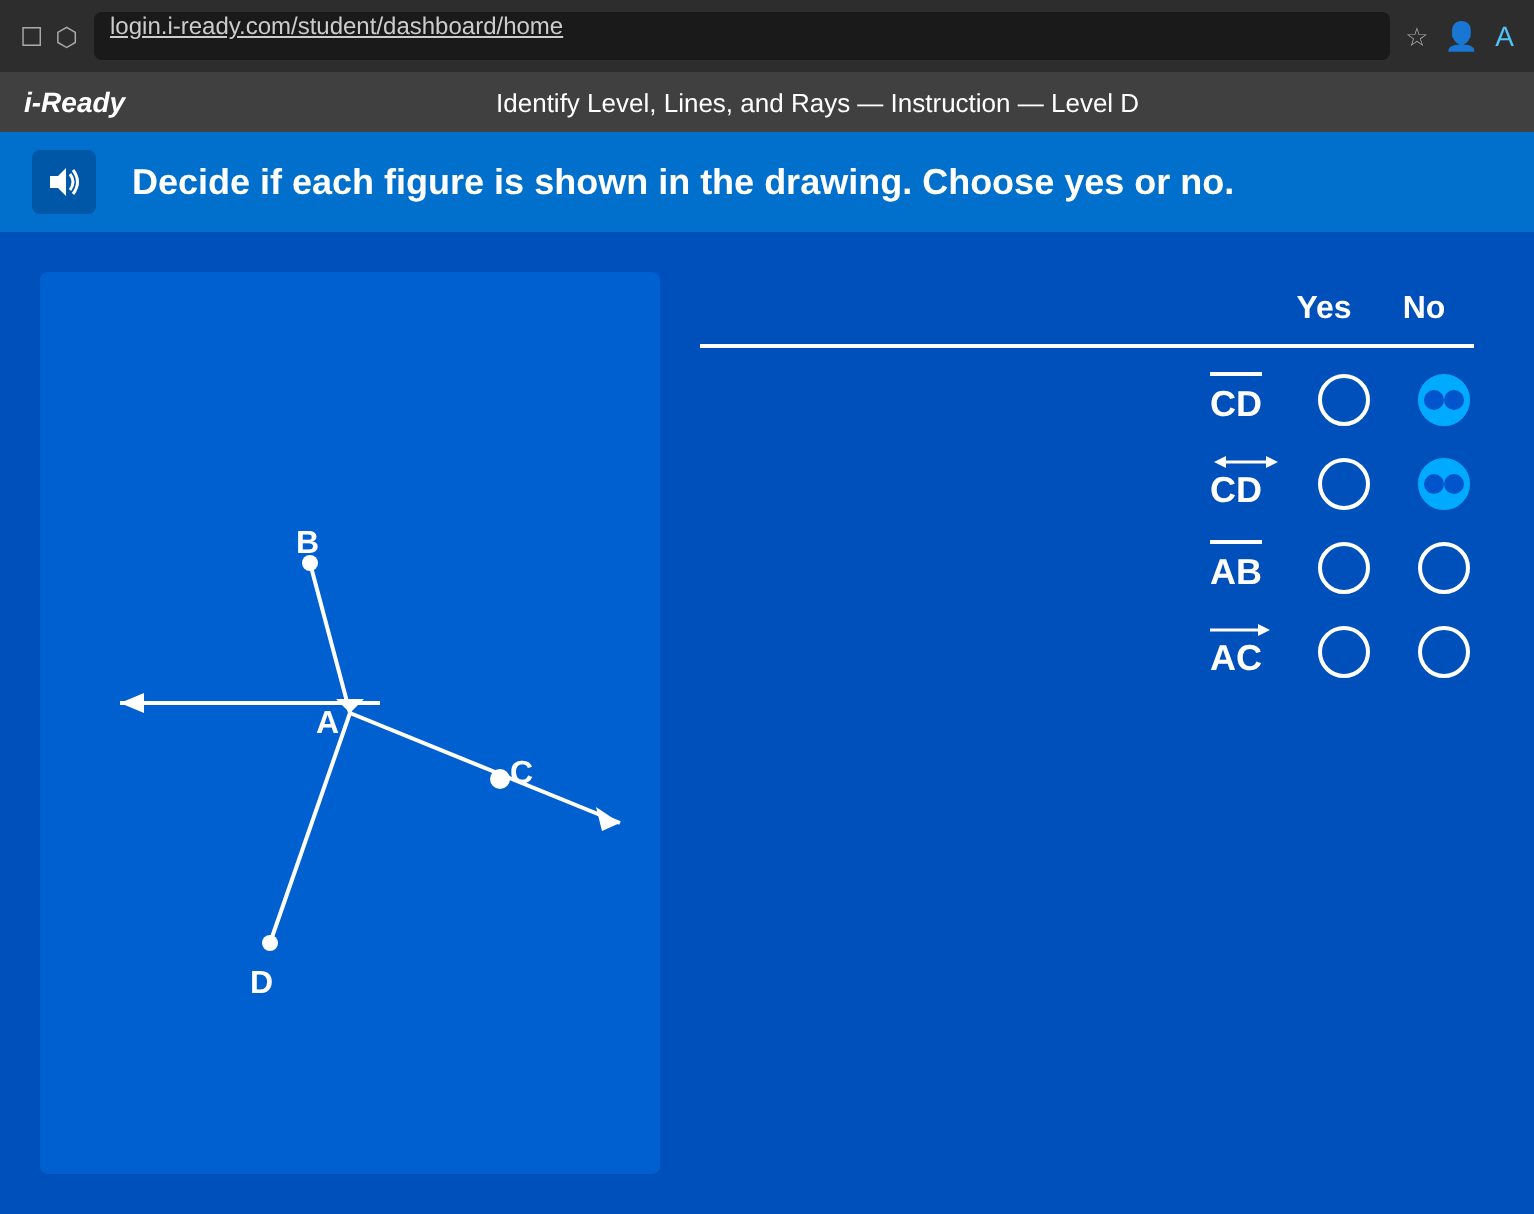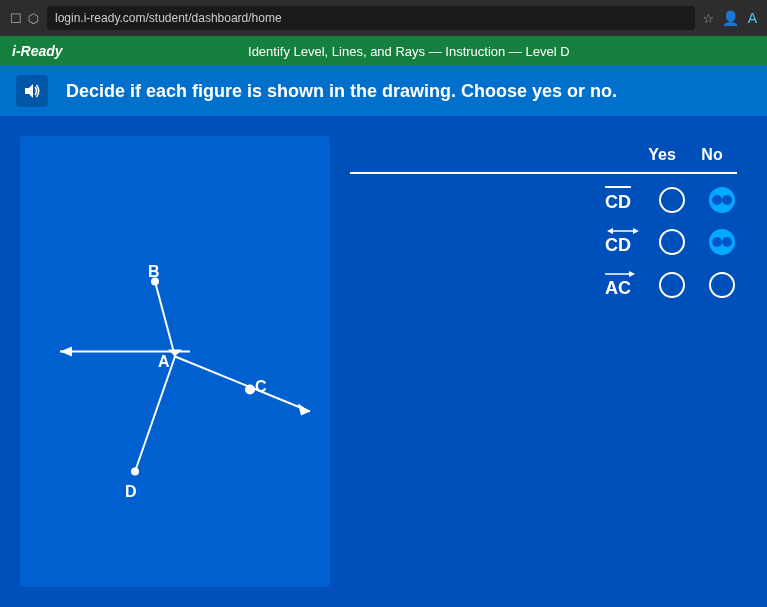--- a/index.html
+++ b/index.html
@@ -24,36 +24,37 @@
       display: flex;
       gap: 6px;
       align-items: center;
     }
     .address-bar {
       flex: 1;
       background: #1a1a1a;
       border-radius: 4px;
       height: 24px;
       display: flex;
-      align-items: center;
+      align-items: flex-start;
       padding: 0 8px;
       color: #ccc;
       font-size: 12px;
+      text-decoration: underline;
     }
     .browser-right-icons {
       display: flex;
       gap: 8px;
       align-items: center;
       color: #aaa;
       font-size: 13px;
     }
 
     
     .iready-nav {
-      background: #15803d;
+      background: #404040;
       height: 30px;
       display: flex;
       align-items: center;
       padding: 0 12px;
       justify-content: space-between;
     }
     .iready-logo {
       color: #ffffff;
       font-size: 14px;
       font-weight: bold;
@@ -323,20 +324,36 @@
           <div class="radio-btn"></div>
         </div>
         <div class="radio-cell">
           <div class="radio-btn selected">
               <div style="width:10px;height:10px;background:#0055cc;border-radius:50%;"></div>
             </div>
         </div>
       </div>
     </div>
 
+    <div class="figure-row">
+      <div class="figure-label">
+        <div class="notation-wrapper">
+          <div class="notation-bar"></div>
+          <span>AB</span>
+        </div>
+      </div>
+      <div class="radio-group">
+        <div class="radio-cell">
+          <div class="radio-btn"></div>
+        </div>
+        <div class="radio-cell">
+          <div class="radio-btn"></div>
+        </div>
+      </div>
+    </div>
 
     <div class="figure-row">
       <div class="figure-label">
         <div class="notation-wrapper" style="padding-top:8px;">
           <svg width="32" height="12" style="position:absolute;top:-2px;left:0;">
             <line x1="0" y1="6" x2="28" y2="6" stroke="white" stroke-width="1.5"></line>
             <polygon points="30,6 24,3 24,9" fill="white"></polygon>
           </svg>
           <span>AC</span>
         </div>

